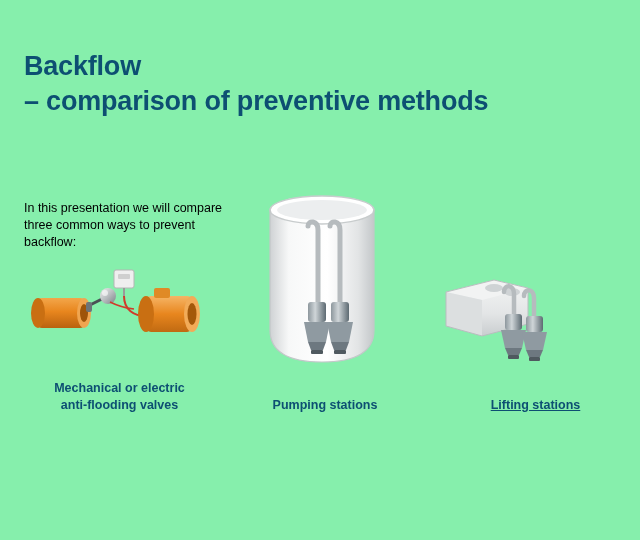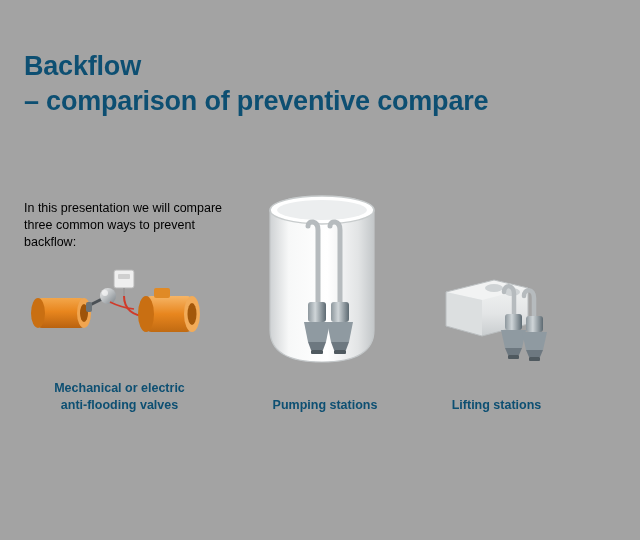--- a/index.html
+++ b/index.html
@@ -13,21 +13,21 @@
     font-family: "Liberation Sans", sans-serif;
     overflow: hidden;
     position: relative;
   }
 
   .slide {
     position: absolute;
     left: 0; top: 0;
     width: 640px;
     height: 540px;
-    background: #a3a3a3;
+    background: #86efac;
   }
 
   
   .title-block {
     position: absolute;
     left: 24px;
     top: 50px;
     width: 600px;
   }
   .title-line {
@@ -67,43 +67,44 @@
     left: 12px;
     top: 380px;
     width: 215px;
   }
   .caption-pumping {
     left: 240px;
     top: 397px;
     width: 170px;
   }
   .caption-lifting {
-    left: 414px;
+    left: 453px;
     top: 397px;
     width: 165px;
+    text-decoration: underline;
   }
 
   
   .art {
     position: absolute;
   }
   .art svg { display: block; }
 
   .art-valves  { left: 30px;  top: 262px; }
   .art-pumping { left: 252px; top: 190px; }
   .art-lifting { left: 440px; top: 262px; }
 </style>
 </head>
 <body>
 
 <div class="slide">
 
   <div class="title-block">
     <div class="title-line">Backflow</div>
-    <div class="title-line second">– comparison of preventive compare</div>
+    <div class="title-line second">– comparison of preventive methods</div>
   </div>
 
   <div class="intro">In this presentation we will compare three common ways to prevent backflow:</div>
 
   <div class="art art-valves">
     <svg width="185" height="105" viewBox="0 0 185 105" xmlns="http://www.w3.org/2000/svg">
       <defs>
         <linearGradient id="orangeL" x1="0" y1="0" x2="0" y2="1">
           <stop offset="0%" stop-color="#f3a64a"></stop>
           <stop offset="45%" stop-color="#e8861e"></stop>

